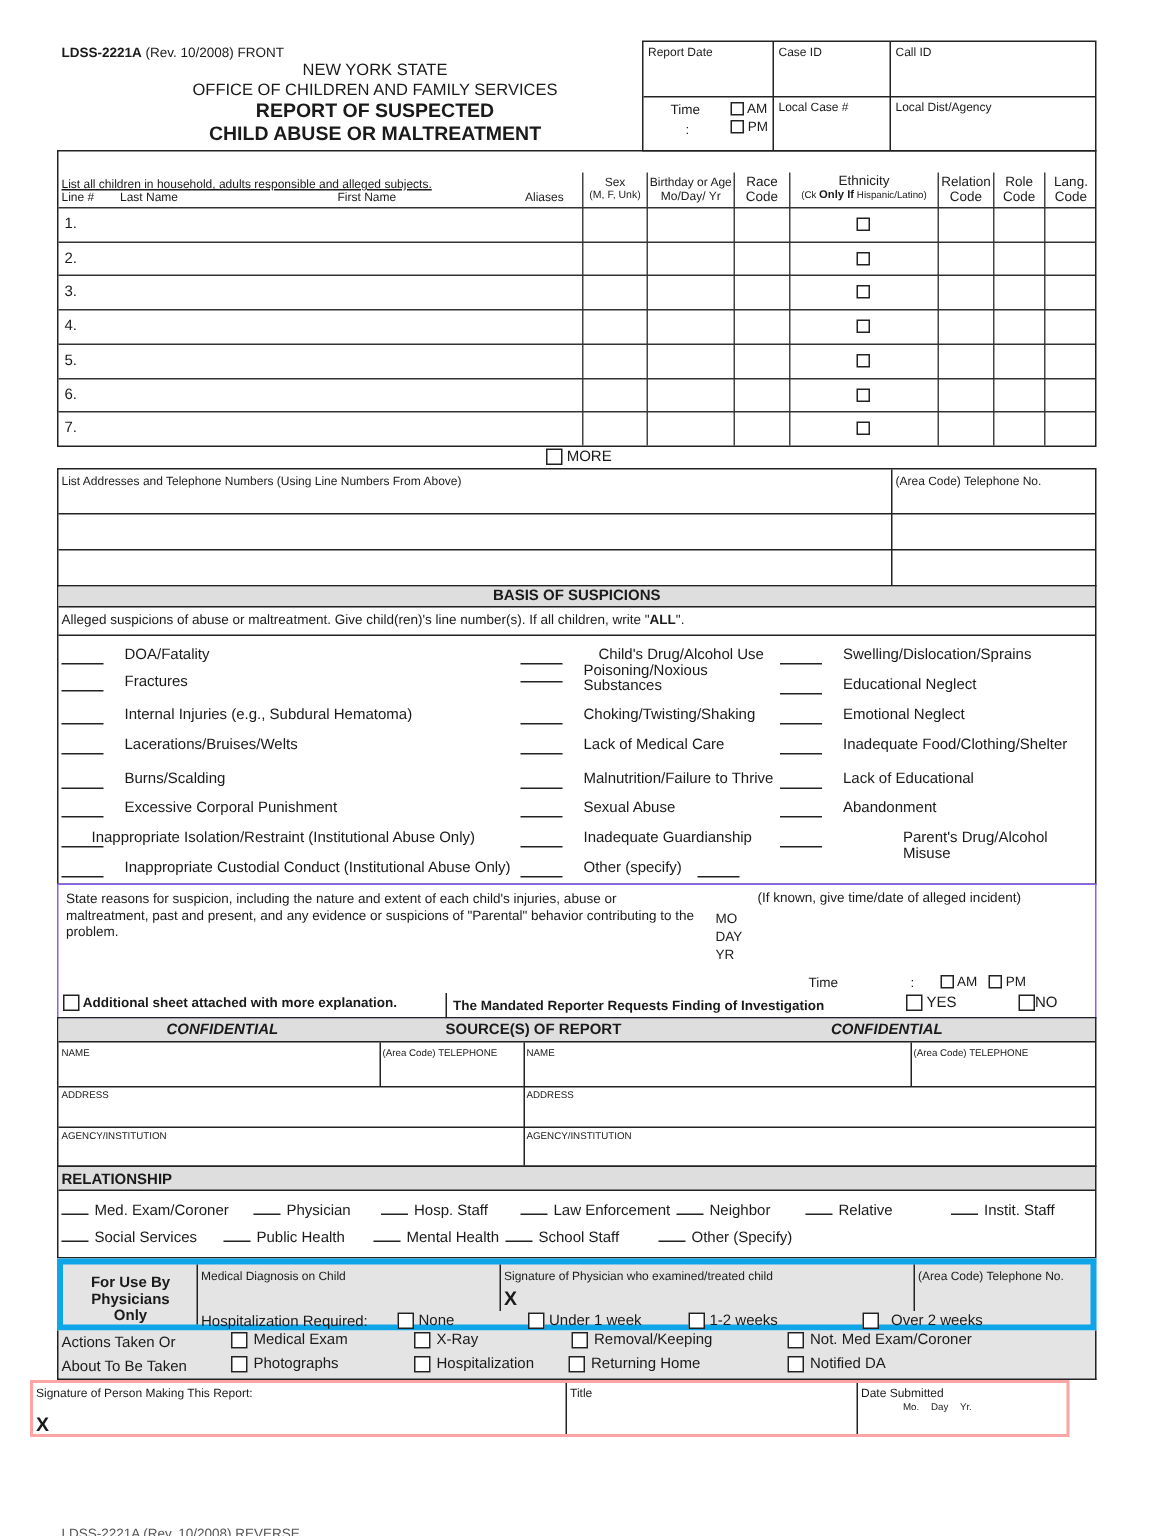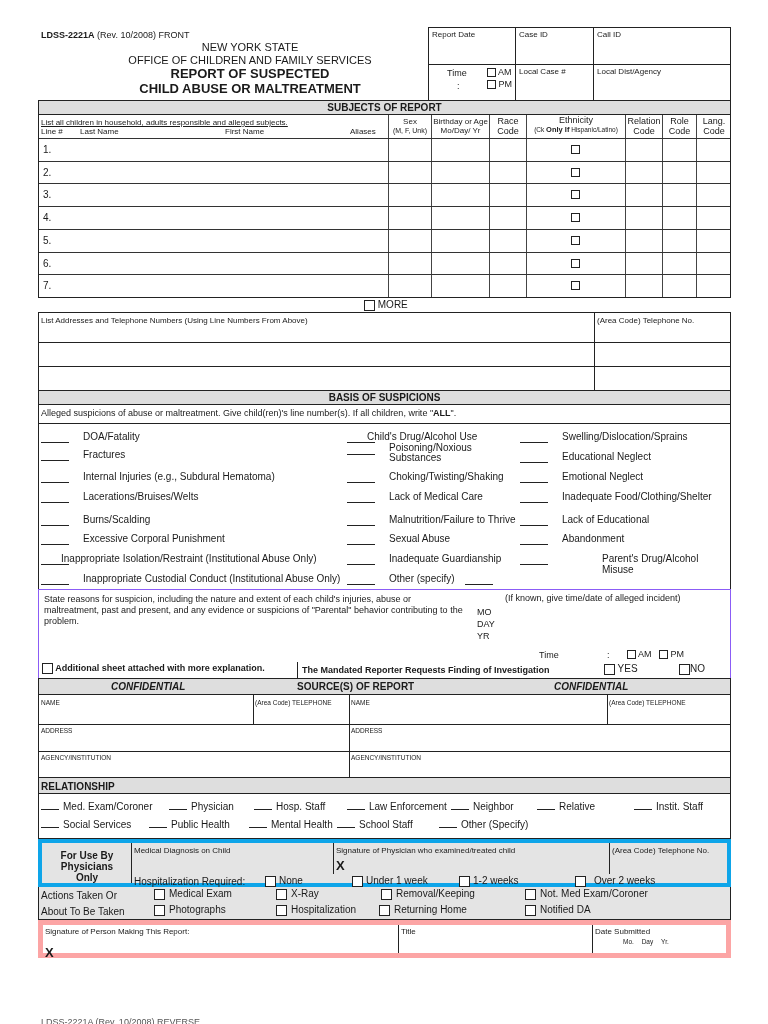--- a/index.html
+++ b/index.html
@@ -47,21 +47,21 @@
   #reasons { left: 38px; top: 589px; width: 693px; height: 90px; border: 1px solid #8b5cf6; }
 
   #sources { left: 38px; top: 678px; width: 693px; height: 100px; border: 1.5px solid #222; }
   .lbl6 { font-size: 6.5px; position: absolute; }
 
   #relationship { left: 38px; top: 777px; width: 693px; height: 62px; border: 1px solid #222; }
   .rel { position: absolute; font-size: 10px; }
 
   #physicians { left: 38px; top: 839px; width: 693px; height: 48px; border: 4px solid #0ea5e9; background: #e4e4e4; }
   #actions { left: 38px; top: 887px; width: 693px; height: 33px; border: 1px solid #222; background: #e4e4e4; border-top: none; }
-  #signature { left: 38px; top: 920px; width: 693px; height: 38px; border: 5px solid #fca5a5; }
+  #signature { left: 20px; top: 920px; width: 693px; height: 38px; border: 2px solid #fca5a5; }
 
   #footer { left: 41px; top: 1017px; font-size: 9px; color: #555; }
 </style>
 </head>
 <body>
 
 <div id="form-id" class="abs">
   <b>LDSS-2221A</b>
   <span>(Rev. 10/2008) FRONT</span>
 </div>
@@ -83,21 +83,20 @@
     <span class="abs t9" style="left:18px;top:3px;">Time</span>
     <span class="abs t9" style="left:28px;top:16px;">:</span>
     <span class="abs t9" style="left:58px;top:2px;white-space:nowrap;"><span class="cb"></span> <span>AM</span></span>
     <span class="abs t9" style="left:58px;top:14px;white-space:nowrap;"><span class="cb"></span> <span>PM</span></span>
   </div>
   <div class="cell" style="left:87px;top:37px;width:77px;height:35px;"><span>Local Case #</span></div>
   <div class="cell" style="left:165px;top:37px;width:136px;height:35px;"><span>Local Dist/Agency</span></div>
 </div>
 
 <div id="subjects" class="abs">
-  <div class="sect-head shade" style="top:0;">SUBJECTS OF REPORT</div>
   <div class="abs t8" style="left:2px;top:17px;text-decoration:underline;">List all children in household, adults responsible and alleged subjects.</div>
   <div class="abs t8" style="left:2px;top:26px;">Line #</div>
   <div class="abs t8" style="left:41px;top:26px;">Last Name</div>
   <div class="abs t8" style="left:186px;top:26px;">First Name</div>
   <div class="abs t8" style="left:311px;top:26px;">Aliases</div>
 
   <div class="colhdr" style="left:350px;top:16px;width:42px;">
       <div>Sex</div>
       <div style="font-size:7px">(M, F, Unk)</div>
     </div>
@@ -195,21 +194,21 @@
   <div class="hline" style="left:0;right:0;top:32px;background:#222;"></div>
   <div id="susp-items">
       <div class="susp" style="left: 2px; top: 40px;"><span class="blank" style="left: 0px;"></span><span style="margin-left: 42px; display: inline-block;">DOA/Fatality</span></div>
       <div class="susp" style="left: 2px; top: 58px;"><span class="blank" style="left: 0px;"></span><span style="margin-left: 42px; display: inline-block;">Fractures</span></div>
       <div class="susp" style="left: 2px; top: 80px;"><span class="blank" style="left: 0px;"></span><span style="margin-left: 42px; display: inline-block;">Internal Injuries (e.g., Subdural Hematoma)</span></div>
       <div class="susp" style="left: 2px; top: 100px;"><span class="blank" style="left: 0px;"></span><span style="margin-left: 42px; display: inline-block;">Lacerations/Bruises/Welts</span></div>
       <div class="susp" style="left: 2px; top: 123px;"><span class="blank" style="left: 0px;"></span><span style="margin-left: 42px; display: inline-block;">Burns/Scalding</span></div>
       <div class="susp" style="left: 2px; top: 142px;"><span class="blank" style="left: 0px;"></span><span style="margin-left: 42px; display: inline-block;">Excessive Corporal Punishment</span></div>
       <div class="susp" style="left: 2px; top: 162px;"><span class="blank" style="left: 0px;"></span><span style="margin-left: 20px; display: inline-block;">Inappropriate Isolation/Restraint (Institutional Abuse Only)</span></div>
       <div class="susp" style="left: 2px; top: 182px; text-decoration: underline;"><span class="blank" style="left: 0px;"></span><span style="margin-left: 42px; display: inline-block;">Inappropriate Custodial Conduct (Institutional Abuse Only)</span></div>
-      <div class="susp" style="left: 308px; top: 40px;"><span class="blank" style="left: 0px;"></span><span style="margin-left: 20px; display: inline-block;">Child's Drug/Alcohol Use</span></div>
+      <div class="susp" style="left: 308px; top: 40px;"><span class="blank" style="left: 0px;"></span><span style="margin-left: 52px; display: inline-block;">Child's Drug/Alcohol Use</span></div>
       <div class="susp" style="left: 308px; top: 52px;"><span class="blank" style="left: 0px;"></span><span style="margin-left: 42px; display: inline-block; width: 110px; line-height: 10px;">Poisoning/Noxious Substances</span></div>
       <div class="susp" style="left: 308px; top: 80px;"><span class="blank" style="left: 0px;"></span><span style="margin-left: 42px; display: inline-block;">Choking/Twisting/Shaking</span></div>
       <div class="susp" style="left: 308px; top: 100px;"><span class="blank" style="left: 0px;"></span><span style="margin-left: 42px; display: inline-block;">Lack of Medical Care</span></div>
       <div class="susp" style="left: 308px; top: 123px;"><span class="blank" style="left: 0px;"></span><span style="margin-left: 42px; display: inline-block;">Malnutrition/Failure to Thrive</span></div>
       <div class="susp" style="left: 308px; top: 142px;"><span class="blank" style="left: 0px;"></span><span style="margin-left: 42px; display: inline-block;">Sexual Abuse</span></div>
       <div class="susp" style="left: 308px; top: 162px;"><span class="blank" style="left: 0px;"></span><span style="margin-left: 42px; display: inline-block;">Inadequate Guardianship</span></div>
       <div class="susp" style="left: 308px; top: 182px;"><span class="blank" style="left: 0px; top: 2px;"></span><span style="margin-left: 42px; display: inline-block;">Other (specify)</span><span class="blank abs" style="left: 118px; top: 2px;"></span></div>
       <div class="susp" style="left: 481px; top: 40px;"><span class="blank" style="left: 0px;"></span><span style="margin-left: 42px; display: inline-block;">Swelling/Dislocation/Sprains</span></div>
       <div class="susp" style="left: 481px; top: 60px;"><span class="blank" style="left: 0px;"></span><span style="margin-left: 42px; display: inline-block;">Educational Neglect</span></div>
       <div class="susp" style="left: 481px; top: 80px;"><span class="blank" style="left: 0px;"></span><span style="margin-left: 42px; display: inline-block;">Emotional Neglect</span></div>

